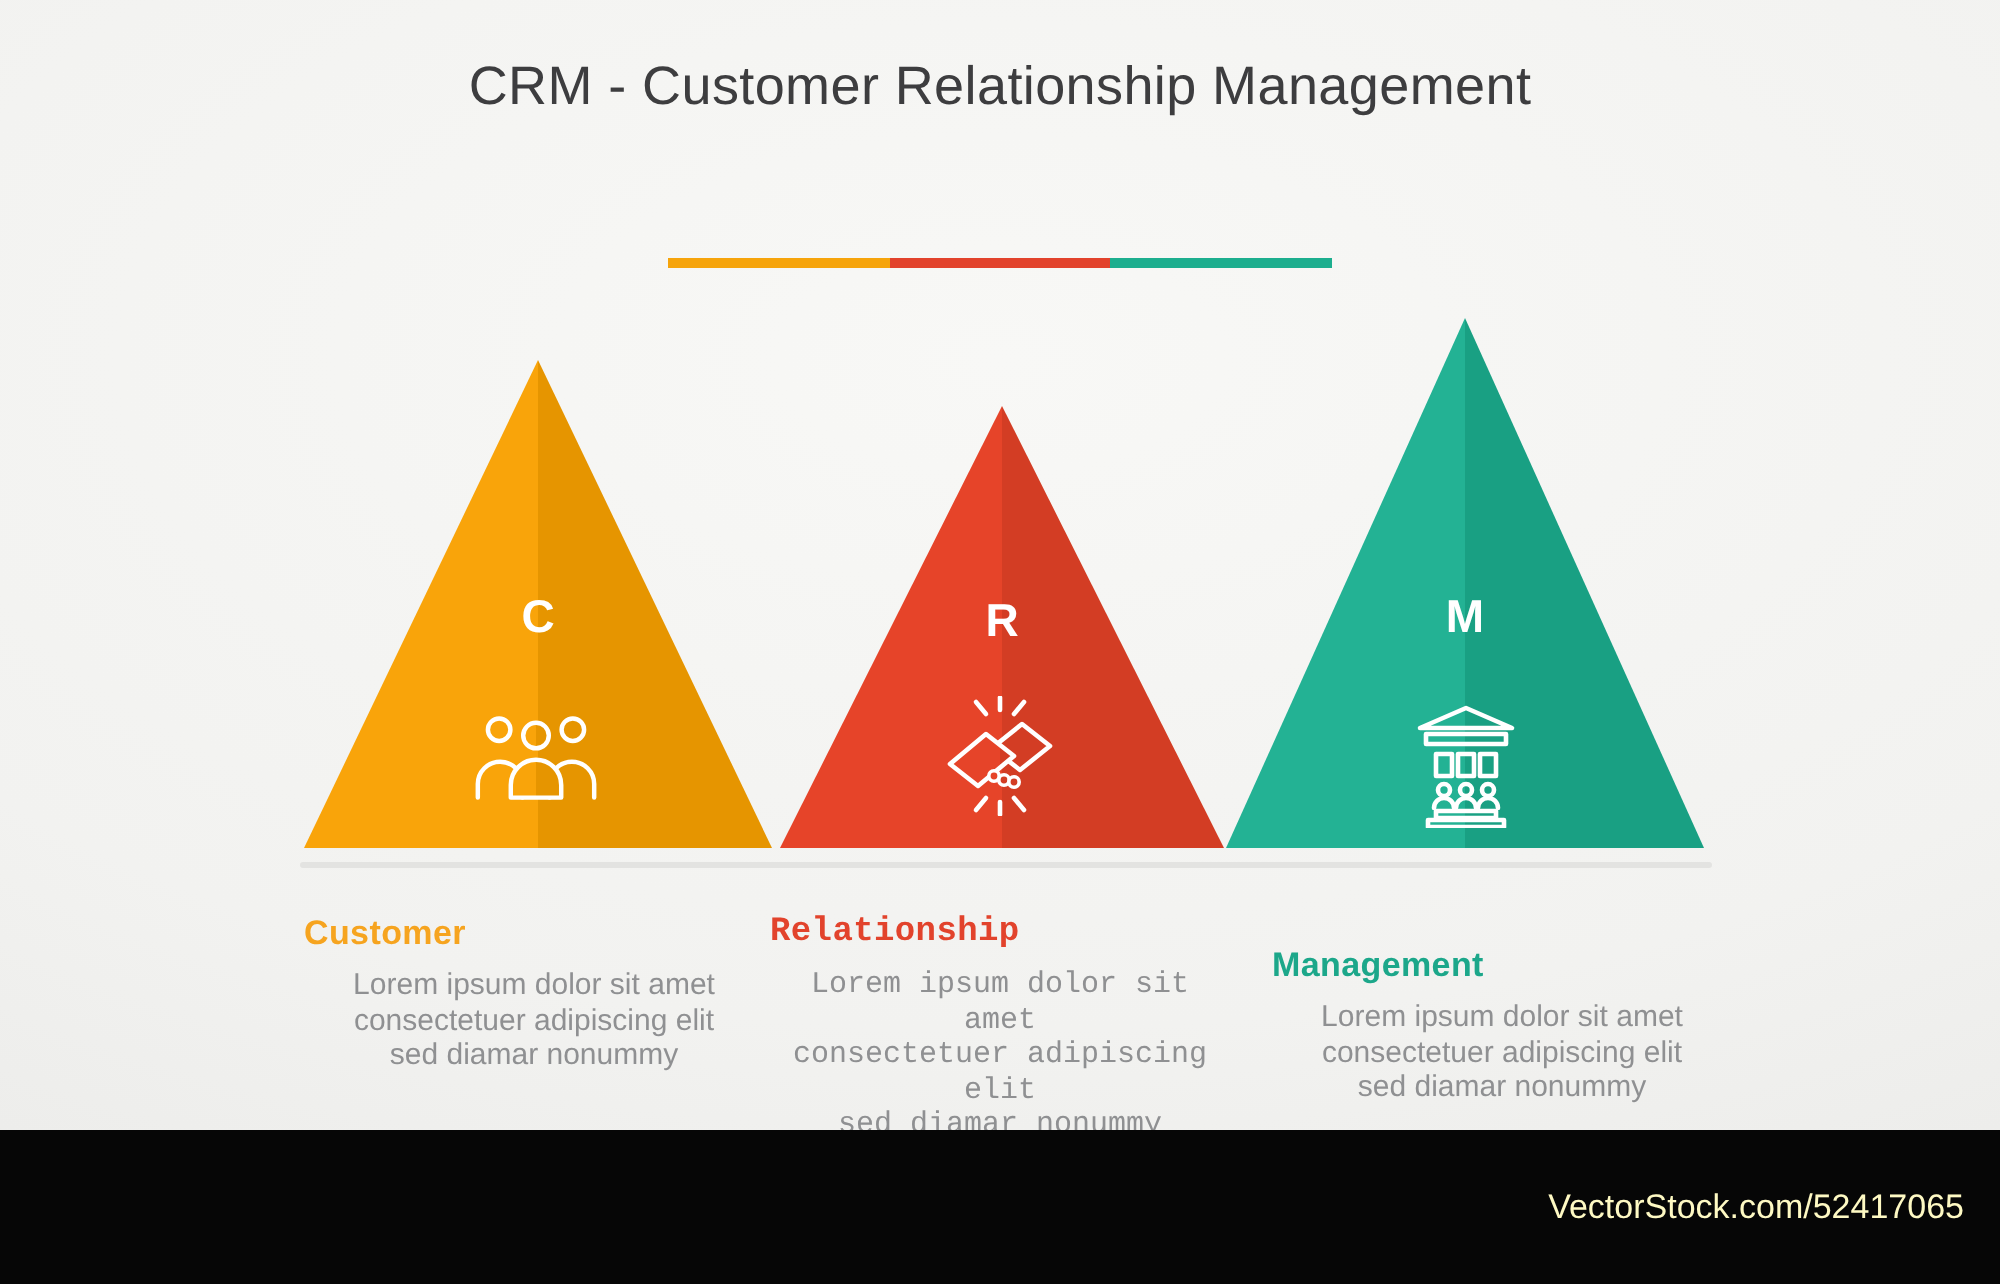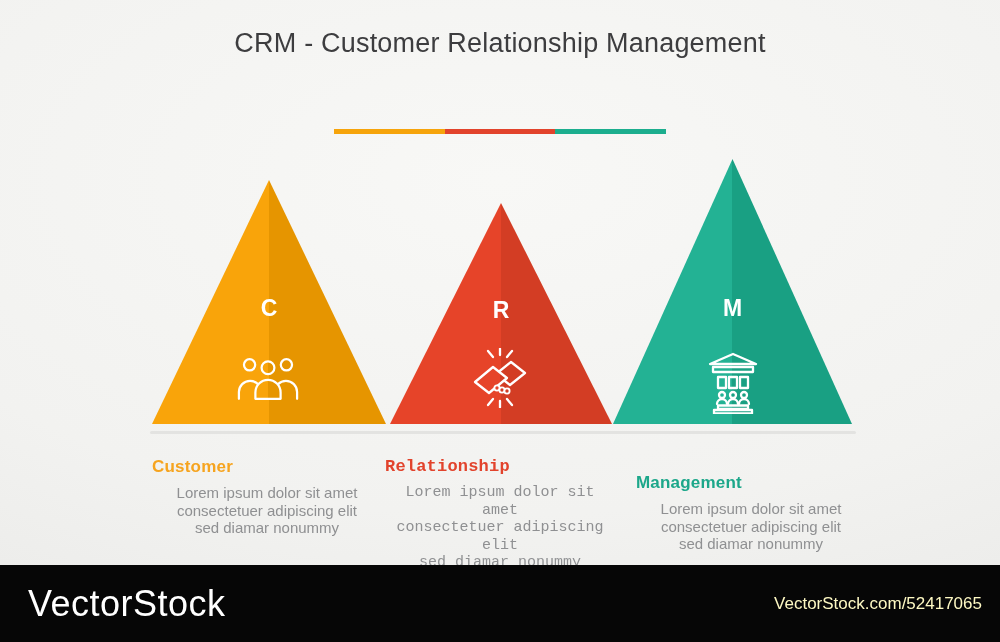--- a/index.html
+++ b/index.html
@@ -167,17 +167,16 @@
     <span>consectetuer adipiscing elit</span><br>
     <span>sed diamar nonummy</span>
   </div>
   <div class="col-desc colpos-2">
     <span>Lorem ipsum dolor sit amet</span><br>
     <span>consectetuer adipiscing elit</span><br>
     <span>sed diamar nonummy</span>
   </div>
 
   <div class="watermark-bar">
-    <span class="wm-brand">VectorStock</span>
     <span class="wm-url">VectorStock.com/52417065</span>
   </div>
 
 </div>
 
 </body></html>

